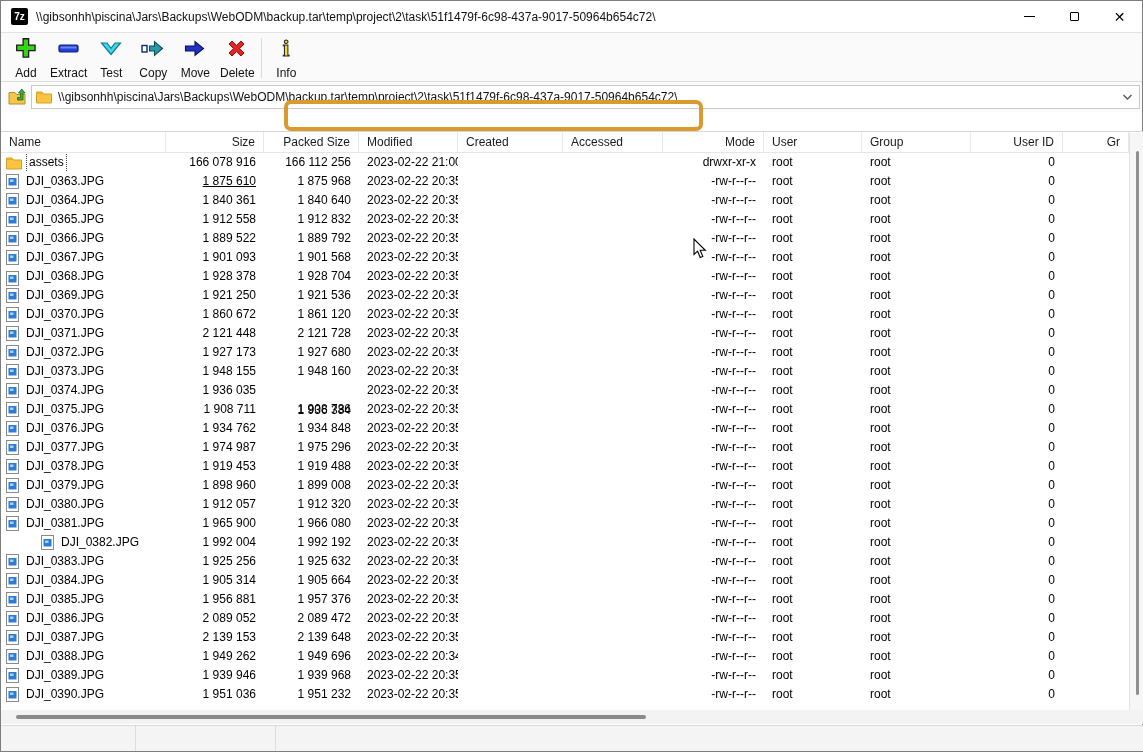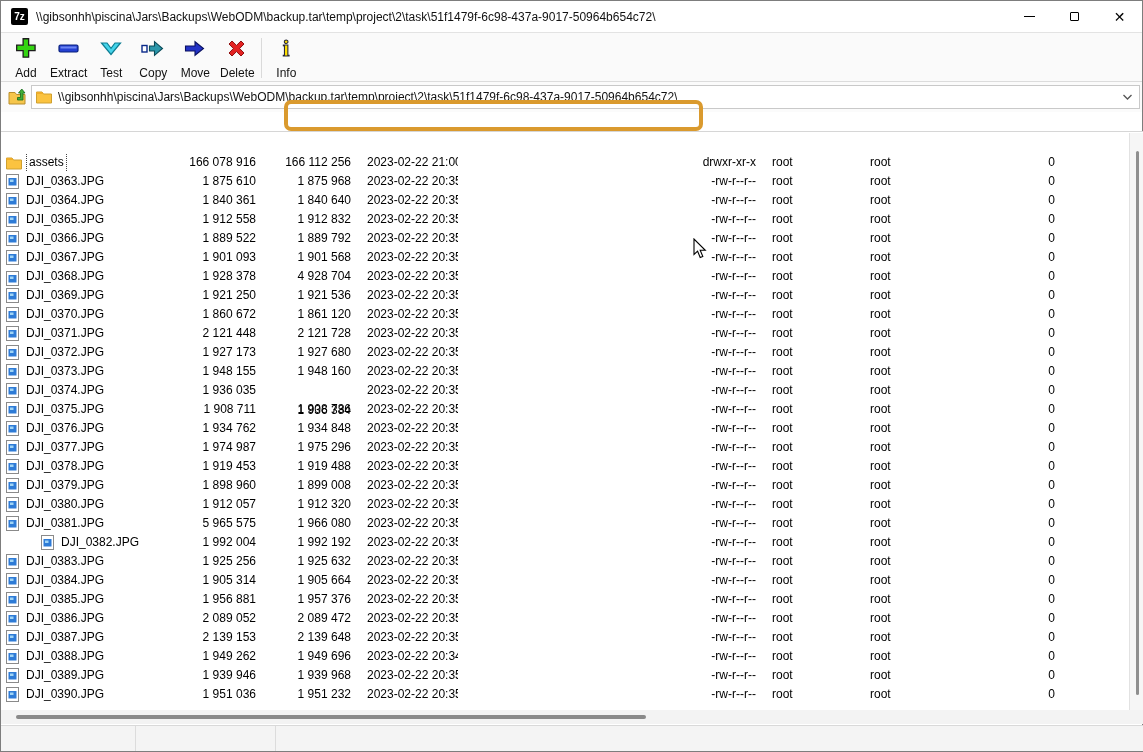--- a/index.html
+++ b/index.html
@@ -151,20 +151,33 @@
         <path d="M0.5 2 L6 2 L7.5 4 L0.5 4 Z" fill="#f0ad2a"></path>
       </svg>
       <span class="combo-path">\\gibsonhh\piscina\Jars\Backups\WebODM\backup.tar\temp\project\2\task\51f1479f-6c98-437a-9017-50964b654c72\</span>
       <svg class="combo-chevron" width="11" height="8" viewBox="0 0 11 8">
         <path d="M1.5 2 L5.5 6 L9.5 2" fill="none" stroke="#555" stroke-width="1.3"></path>
       </svg>
     </div>
   </div>
 
   <div class="listarea">
+    <div class="header-row" id="headerrow">
+        <div class="hcell l" style="width: 165px;">Name</div>
+        <div class="hcell r" style="width: 98px;">Size</div>
+        <div class="hcell r" style="width: 95px;">Packed Size</div>
+        <div class="hcell l" style="width: 99px;">Modified</div>
+        <div class="hcell l" style="width: 105px;">Created</div>
+        <div class="hcell l" style="width: 100px;">Accessed</div>
+        <div class="hcell r" style="width: 101px;">Mode</div>
+        <div class="hcell l" style="width: 98px;">User</div>
+        <div class="hcell l" style="width: 109px;">Group</div>
+        <div class="hcell r" style="width: 92px;">User ID</div>
+        <div class="hcell r" style="width: 66px;">Gr</div>
+      </div>
     <div class="rows" id="rows">
         <div class="frow">
           <div class="fcell l name" style="width: 165px;">
             <svg width="16" height="14" viewBox="0 0 16 14">
               <path d="M0.5 2 L6 2 L7.5 4 L15.5 4 L15.5 13 L0.5 13 Z" fill="#fbc340" stroke="#cfa030" stroke-width="1"></path>
               <path d="M0.5 2 L6 2 L7.5 4 L0.5 4 Z" fill="#f0ad2a"></path>
             </svg>
             <span class="name-text focused">assets</span>
           </div>
           <div class="fcell r" style="width: 98px;">166 078 916</div>
@@ -180,21 +193,21 @@
         </div>
         <div class="frow">
           <div class="fcell l name" style="width: 165px;">
             <svg width="13" height="15" viewBox="0 0 13 15">
               <rect x="0.5" y="0.5" width="12" height="14" fill="#fff" stroke="#8a8a8a"></rect>
               <rect x="2.5" y="4" width="8" height="7.5" fill="#2e7bd6"></rect>
               <rect x="4" y="5.5" width="3.5" height="2.5" fill="#9fd4f5"></rect>
             </svg>
             <span class="name-text">DJI_0363.JPG</span>
           </div>
-          <div class="fcell r" style="width: 98px;">1 875 610</div>
+          <div class="fcell r" style="width: 98px; text-decoration: underline;">1 875 610</div>
           <div class="fcell r" style="width: 95px;">1 875 968</div>
           <div class="fcell l" style="width: 99px;">2023-02-22 20:35</div>
           <div class="fcell l" style="width: 105px;"></div>
           <div class="fcell l" style="width: 100px;"></div>
           <div class="fcell r" style="width: 101px;">-rw-r--r--</div>
           <div class="fcell l" style="width: 98px;">root</div>
           <div class="fcell l" style="width: 109px;">root</div>
           <div class="fcell r" style="width: 92px;">0</div>
           <div class="fcell r" style="width: 66px;"></div>
         </div>
@@ -281,21 +294,21 @@
         <div class="frow">
           <div class="fcell l name" style="width: 165px; align-items: flex-end;">
             <svg width="13" height="15" viewBox="0 0 13 15">
               <rect x="0.5" y="0.5" width="12" height="14" fill="#fff" stroke="#8a8a8a"></rect>
               <rect x="2.5" y="4" width="8" height="7.5" fill="#2e7bd6"></rect>
               <rect x="4" y="5.5" width="3.5" height="2.5" fill="#9fd4f5"></rect>
             </svg>
             <span class="name-text">DJI_0368.JPG</span>
           </div>
           <div class="fcell r" style="width: 98px;">1 928 378</div>
-          <div class="fcell r" style="width: 95px;">4 928 704</div>
+          <div class="fcell r" style="width: 95px;">1 928 704</div>
           <div class="fcell l" style="width: 99px;">2023-02-22 20:35</div>
           <div class="fcell l" style="width: 105px;"></div>
           <div class="fcell l" style="width: 100px;"></div>
           <div class="fcell r" style="width: 101px;">-rw-r--r--</div>
           <div class="fcell l" style="width: 98px;">root</div>
           <div class="fcell l" style="width: 109px;">root</div>
           <div class="fcell r" style="width: 92px;">0</div>
           <div class="fcell r" style="width: 66px;"></div>
         </div>
         <div class="frow">
@@ -540,21 +553,21 @@
         </div>
         <div class="frow">
           <div class="fcell l name" style="width: 165px;">
             <svg width="13" height="15" viewBox="0 0 13 15">
               <rect x="0.5" y="0.5" width="12" height="14" fill="#fff" stroke="#8a8a8a"></rect>
               <rect x="2.5" y="4" width="8" height="7.5" fill="#2e7bd6"></rect>
               <rect x="4" y="5.5" width="3.5" height="2.5" fill="#9fd4f5"></rect>
             </svg>
             <span class="name-text">DJI_0381.JPG</span>
           </div>
-          <div class="fcell r" style="width: 98px;">5 965 575</div>
+          <div class="fcell r" style="width: 98px;">1 965 900</div>
           <div class="fcell r" style="width: 95px;">1 966 080</div>
           <div class="fcell l" style="width: 99px;">2023-02-22 20:35</div>
           <div class="fcell l" style="width: 105px;"></div>
           <div class="fcell l" style="width: 100px;"></div>
           <div class="fcell r" style="width: 101px;">-rw-r--r--</div>
           <div class="fcell l" style="width: 98px;">root</div>
           <div class="fcell l" style="width: 109px;">root</div>
           <div class="fcell r" style="width: 92px;">0</div>
           <div class="fcell r" style="width: 66px;"></div>
         </div>

